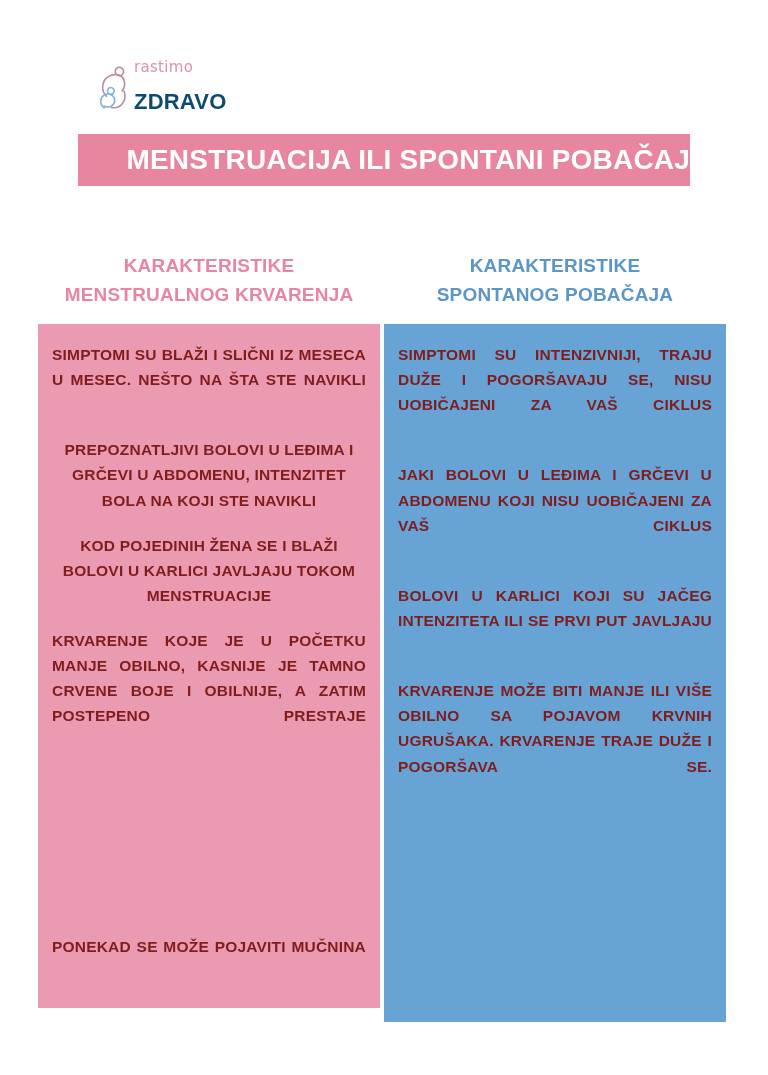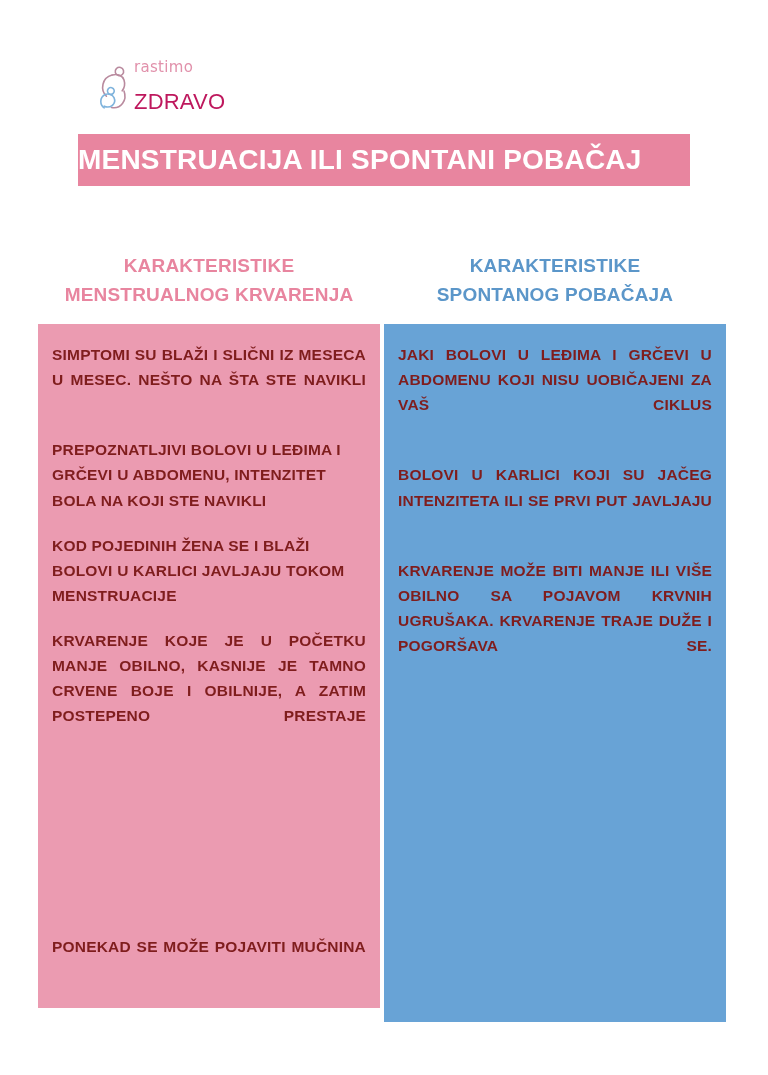--- a/index.html
+++ b/index.html
@@ -29,37 +29,37 @@
   .logo-word-top {
     font-size: 15px;
     color: #e191ab;
     letter-spacing: 0.3px;
     font-weight: 400;
     margin-bottom: 1px;
     font-family: "DejaVu Sans", sans-serif;
   }
   .logo-word-bottom {
     font-size: 22px;
-    color: #be185d;
-    font-weight: 400;
+    color: #0c4a6e;
+    font-weight: 700;
     letter-spacing: 0.2px;
     font-family: "Liberation Sans", sans-serif;
   }
 
   
   .title-banner {
     position: absolute;
     left: 78px;
     top: 134px;
     width: 612px;
     height: 52px;
     background: #e8859f;
     display: flex;
     align-items: center;
-    justify-content: flex-start;
+    justify-content: flex-end;
   }
   .title-banner .title-text {
     color: #ffffff;
     font-size: 28px;
     font-weight: 700;
     letter-spacing: 0.2px;
     white-space: nowrap;
   }
 
   
@@ -102,21 +102,21 @@
     line-height: 1.62;
     letter-spacing: 0.2px;
     margin: 0 0 20px 0;
   }
   .panel .item.justify { text-align: justify; }
   .panel .item.justify::after {
     content: "";
     display: inline-block;
     width: 100%;
   }
-  .panel .item.left-align { text-align: left; }
+  .panel .item.left-align { text-align: center; }
   .panel .item.last { margin-bottom: 0; }
 </style>
 </head>
 <body>
 
 <div class="logo">
   <span class="logo-mark-wrap">
     <svg class="logo-mark" viewBox="0 0 34 46" xmlns="http://www.w3.org/2000/svg" aria-hidden="true">
       <g fill="none" stroke="#b98a9e" stroke-width="1.6" stroke-linecap="round" stroke-linejoin="round">
         <path d="M20.5 4.5 a4.2 4.2 0 1 1 -0.1 0.1"></path>
@@ -155,16 +155,17 @@
 <div class="panel left">
   <p class="item justify">SIMPTOMI SU BLAŽI I SLIČNI IZ MESECA U MESEC. NEŠTO NA ŠTA STE NAVIKLI</p>
   <p class="item left-align">PREPOZNATLJIVI BOLOVI U LEĐIMA I GRČEVI U ABDOMENU, INTENZITET BOLA NA KOJI STE NAVIKLI</p>
   <p class="item left-align">KOD POJEDINIH ŽENA SE I BLAŽI BOLOVI U KARLICI JAVLJAJU TOKOM MENSTRUACIJE</p>
   <p class="item justify">KRVARENJE KOJE JE U POČETKU MANJE OBILNO, KASNIJE JE TAMNO CRVENE BOJE I OBILNIJE, A ZATIM POSTEPENO PRESTAJE</p>
   <div style="height:160px"></div>
   <p class="item justify last">PONEKAD SE MOŽE POJAVITI MUČNINA</p>
 </div>
 
 <div class="panel right">
+  <p class="item justify">SIMPTOMI SU INTENZIVNIJI, TRAJU DUŽE I POGORŠAVAJU SE, NISU UOBIČAJENI ZA VAŠ CIKLUS</p>
   <p class="item justify">JAKI BOLOVI U LEĐIMA I GRČEVI U ABDOMENU KOJI NISU UOBIČAJENI ZA VAŠ CIKLUS</p>
   <p class="item justify">BOLOVI U KARLICI KOJI SU JAČEG INTENZITETA ILI SE PRVI PUT JAVLJAJU</p>
   <p class="item justify">KRVARENJE MOŽE BITI MANJE ILI VIŠE OBILNO SA POJAVOM KRVNIH UGRUŠAKA. KRVARENJE TRAJE DUŽE I POGORŠAVA SE.</p>
 </div>
 
 </body></html>

